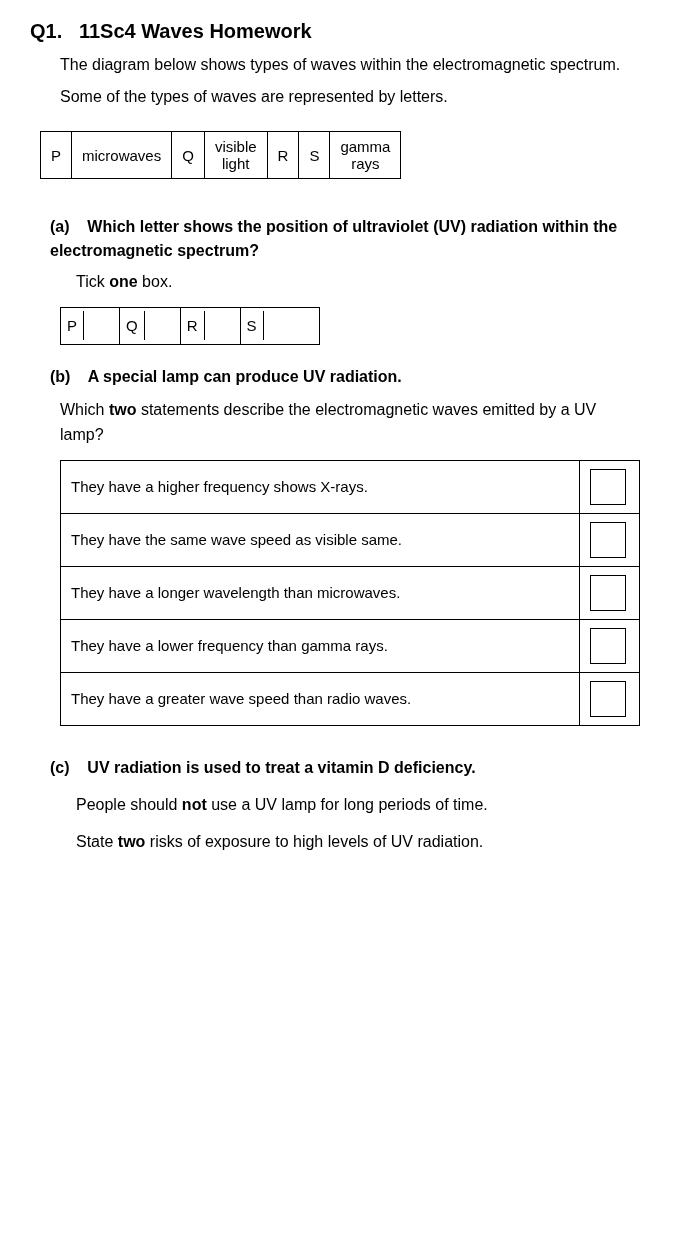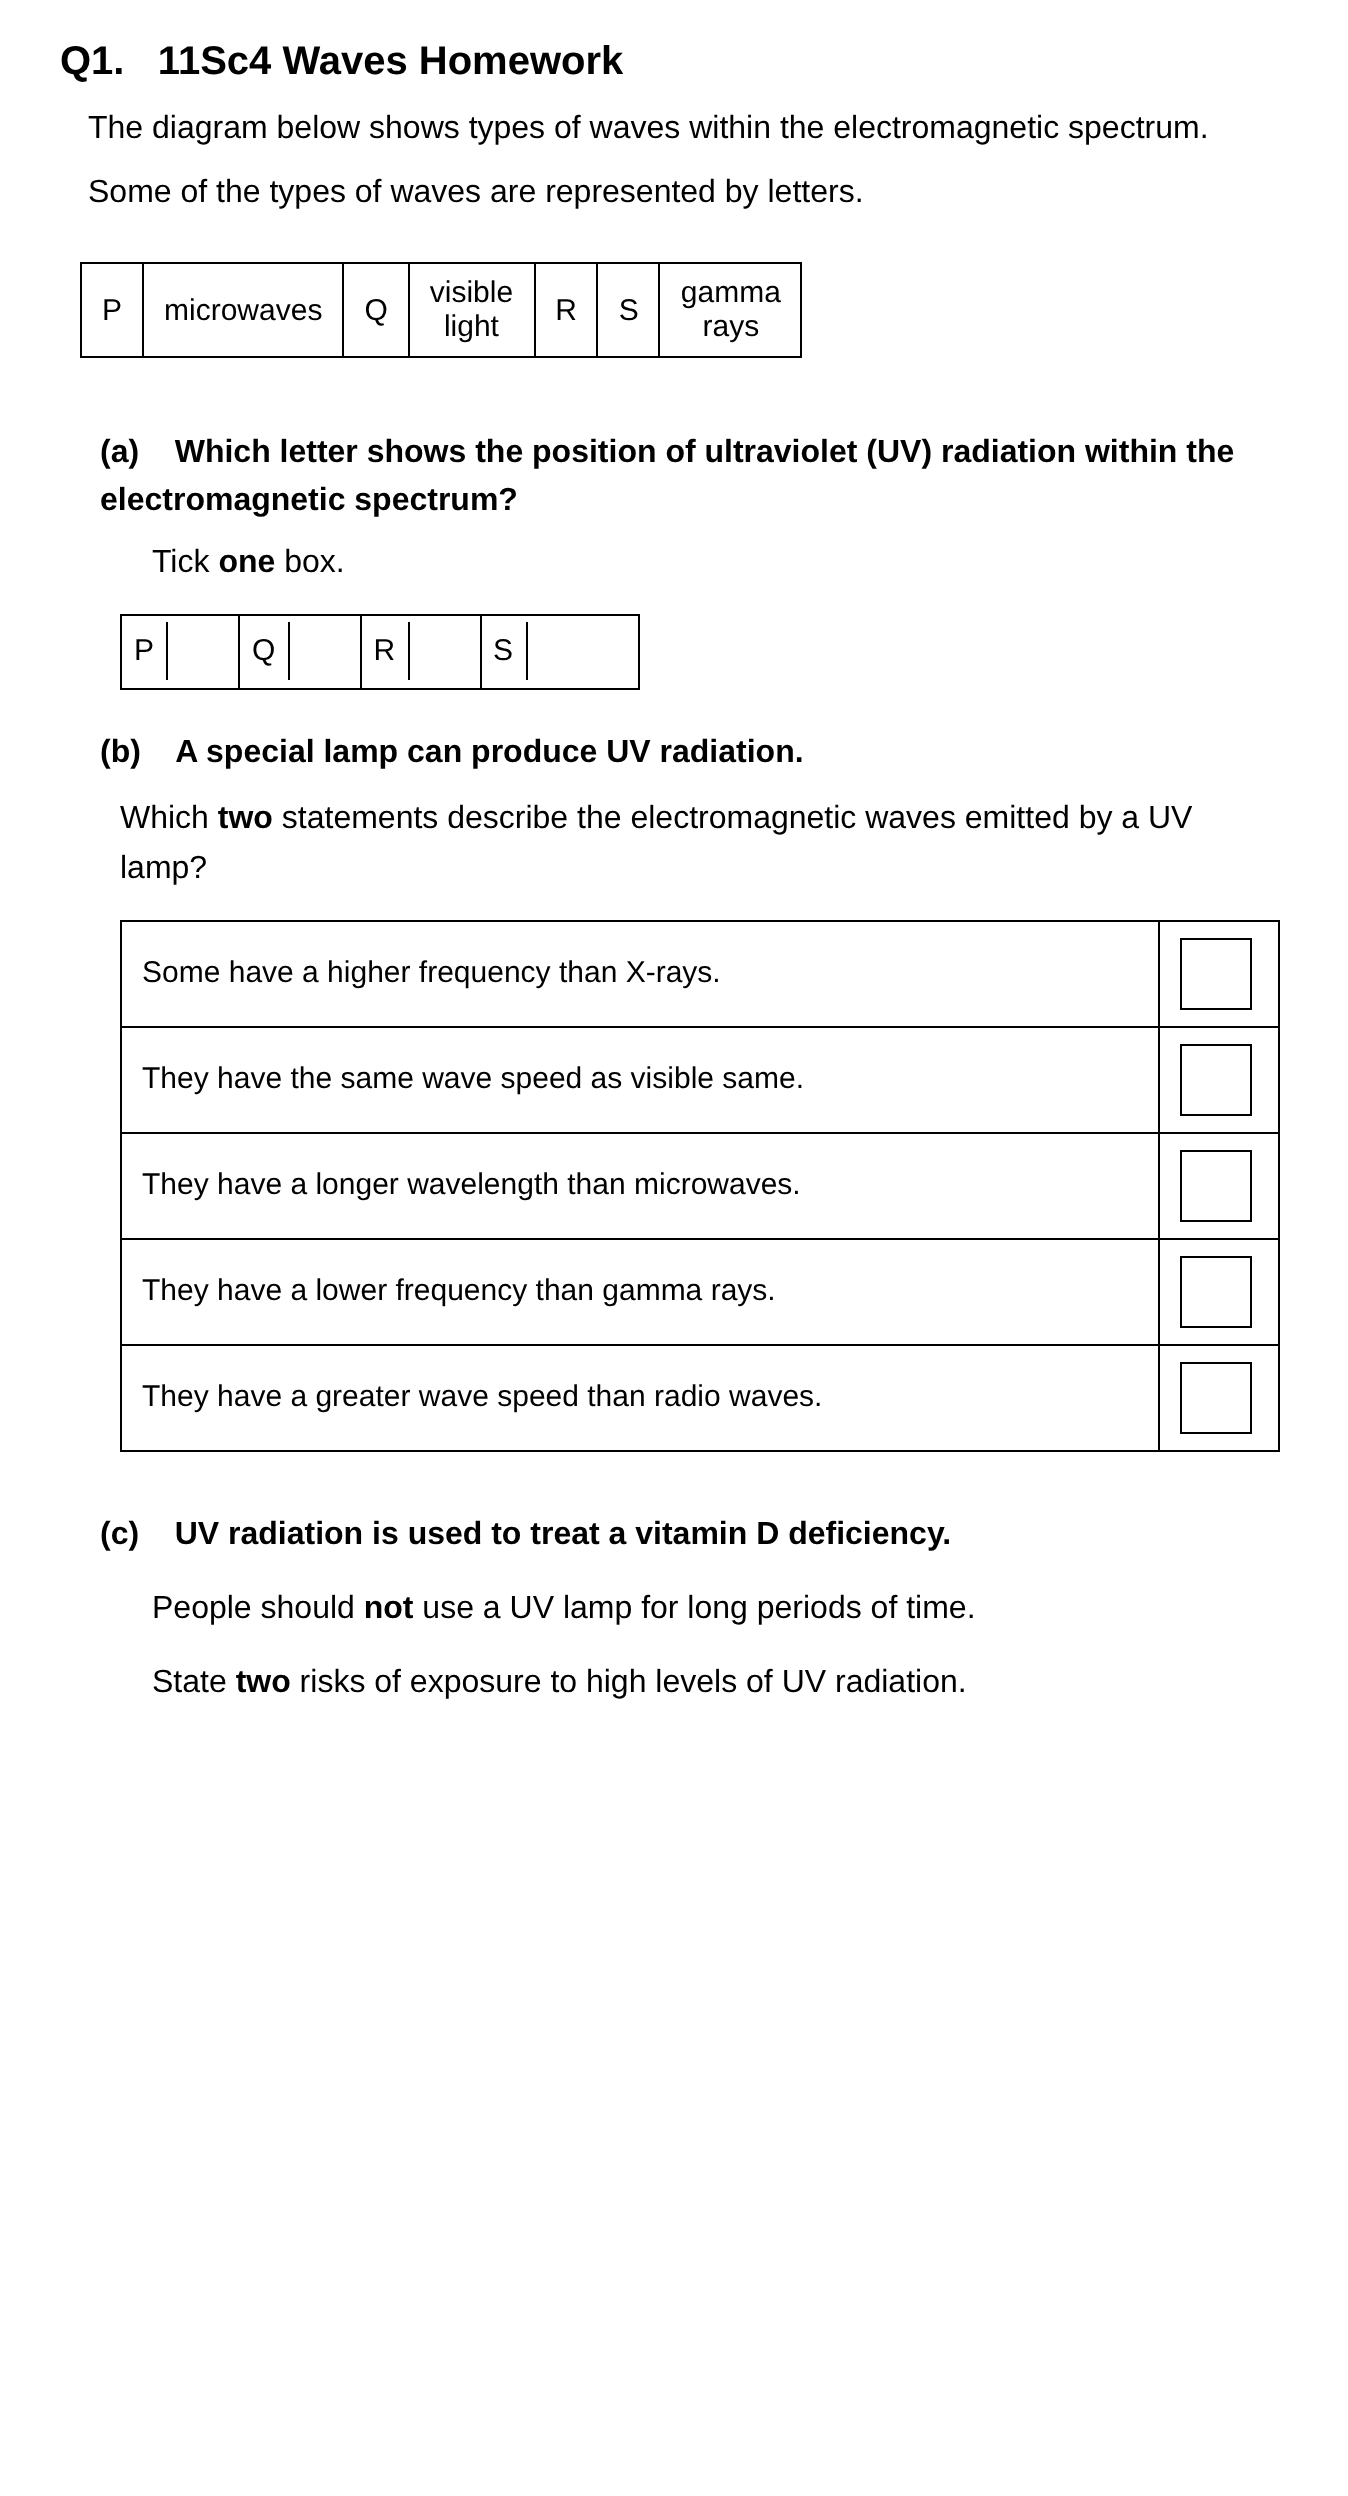--- a/index.html
+++ b/index.html
@@ -18,21 +18,21 @@
       padding: 20px 30px;
     }
 
     .question-header {
       font-weight: bold;
       font-size: 20px;
       margin-bottom: 10px;
     }
 
     .intro-text {
-      margin-left: 14px;
+      margin-left: 30px;
       margin-bottom: 8px;
       line-height: 1.5;
     }
 
     
     .spectrum-table {
       margin-left: 10px;
       margin-top: 14px;
       margin-bottom: 18px;
       border-collapse: collapse;
@@ -208,21 +208,21 @@
     </p>
 
     <p class="tick-instruction" style="margin-left: 10px; margin-top: 8px;">
       Which <strong>two</strong> statements describe the electromagnetic waves emitted by a UV lamp?
     </p>
 
 
     <table class="statement-table">
       <tbody>
           <tr>
-        <td class="stmt-text">Some have a higher frequency than X-rays.</td>
+        <td class="stmt-text">They have a higher frequency shows X-rays.</td>
         <td class="stmt-box">
           <span class="inner-box"></span>
         </td>
       </tr>
       <tr>
         <td class="stmt-text">They have the same wave speed as visible same.</td>
         <td class="stmt-box">
           <span class="inner-box"></span>
         </td>
       </tr>

